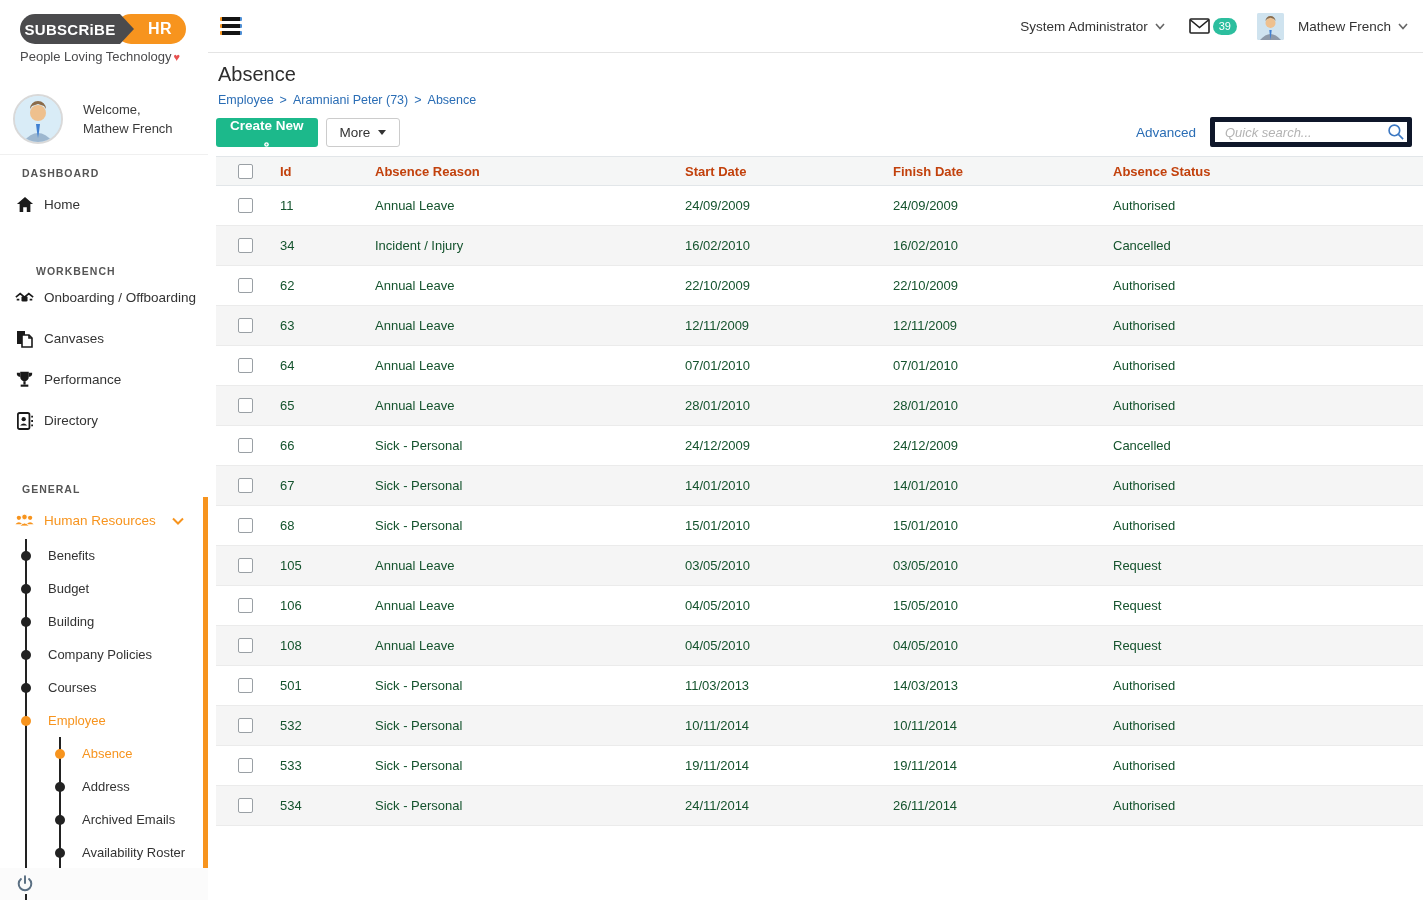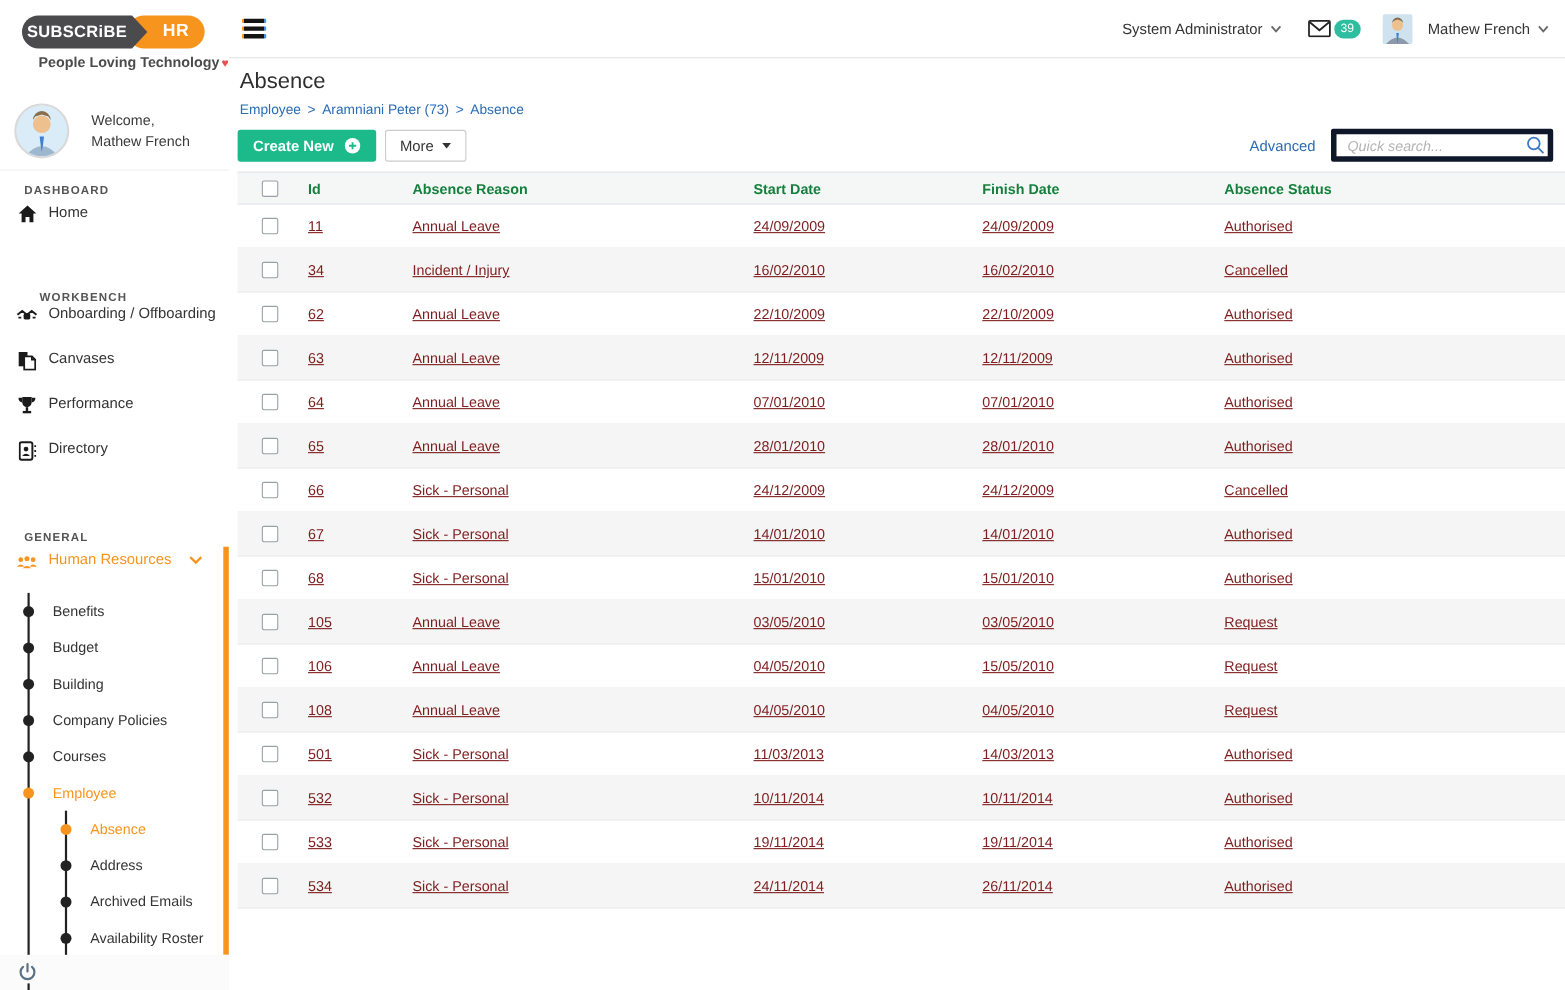--- a/index.html
+++ b/index.html
@@ -11,35 +11,35 @@
   .logo-block { padding:14px 0 0 20px; cursor:pointer; }
   .logo-pills { position:relative; width:166px; height:30px; }
   .logo-orange { position:absolute; right:0; top:0; width:70px; height:30px;
     background:#F7941E; border-radius:15px; color:#fff; font-weight:bold; font-size:16px;
     display:flex; align-items:center; justify-content:flex-end; padding-right:14px; letter-spacing:.5px; }
   .logo-dark { position:absolute; left:0; top:0; width:100px; height:30px; background:#4B4B4D;
     border-radius:15px 0 0 15px; color:#fff; font-weight:bold; font-size:15px;
     display:flex; align-items:center; justify-content:center; letter-spacing:.3px; }
   .logo-arrow { position:absolute; left:100px; top:0; width:0; height:0;
     border-top:15px solid transparent; border-bottom:15px solid transparent; border-left:14px solid #4B4B4D; }
-  .tagline { margin-top:5px; font-size:13px; font-weight:bold; color:#4B4B4D;text-align:right; }
+  .tagline { margin-top:5px; font-size:13px; font-weight:normal; color:#4B4B4D; }
   .tagline .heart { color:#E8504F; font-size:11px; margin-left:2px; }
 
   .welcome { display:flex; align-items:center; gap:20px; padding:30px 0 10px 13px;
     border-bottom:1px solid #f0f0f0; }
   .avatar-circle { width:50px; height:50px; border-radius:50%; border:2px solid #d9d9d9;
     overflow:hidden; background:linear-gradient(#dff0fa,#cfe4f2); flex:none; }
   .welcome-text { font-size:13px; color:#3a3a3a; line-height:19px; }
 
   .nav-heading { font-size:10.5px; font-weight:bold; letter-spacing:1px; color:#555;
     padding:0 0 0 22px; }
   .h-dash { margin-top:12px; }
   .h-work { margin-top:42px;padding-left:36px; }
   .h-gen  { margin-top:42px; }
-  .nav-item { display:flex; align-items:flex-start; gap:10px; height:41px; padding-left:15px;
+  .nav-item { display:flex; align-items:center; gap:10px; height:41px; padding-left:15px;
     font-size:13.5px; color:#333; cursor:pointer; }
   .nav-item .nicon { width:19px; height:19px; flex:none; display:flex; align-items:center; justify-content:center; }
   .nav-item.first { height:38px; margin-top:6px; }
   .nav-item.hr { color:#F7941E; margin-top:6px; height:38px; }
   .nav-item.hr .chev { margin-left:auto; margin-right:24px; }
 
   .tree1 { margin-left:25px; border-left:2px solid #222; }
   .tree2 { margin-left:32px; border-left:2px solid #222; }
   .tree-item { position:relative; height:33px; display:flex; align-items:center;
     padding-left:21px; font-size:13px; color:#333; cursor:pointer; }
@@ -70,38 +70,38 @@
 
   .content { padding-left:8px; }
   .page-title { font-size:20px; font-weight:400; color:#2e2e2e; margin:10px 0 0 2px; }
   .breadcrumb { margin:7px 0 0 2px; font-size:12.5px; }
   .bc-link { color:#2A6DB5; cursor:pointer; }
   .bc-sep { color:#2A6DB5; margin:0 6px; }
 
   .toolbar { display:flex; align-items:center; margin-top:10px; padding-right:11px; }
   .btn-create { display:flex; align-items:center; gap:9px; height:29px; padding:0 14px;
     background:#1CB98B; border:none; border-radius:3px; color:#fff; font-size:13.5px; font-weight:bold;
-    font-family:inherit; cursor:pointer; }
+    font-family:inherit; cursor:pointer;flex-direction:column; }
   .btn-more { display:flex; align-items:center; gap:8px; height:29px; padding:0 13px; margin-left:8px;
     background:#fff; border:1px solid #ccc; border-radius:3px; color:#333; font-size:13.5px;
     font-family:inherit; cursor:pointer; }
   .caret-down { width:0; height:0; border-left:4px solid transparent; border-right:4px solid transparent;
     border-top:5px solid #333; }
   .advanced { margin-left:auto; margin-right:14px; color:#2A6DB5; font-size:13.5px; cursor:pointer; }
   .search-box { position:relative; width:202px; height:30px; }
   .search-box input { width:100%; height:100%; border:5px solid #0f172a; border-radius:2px;
     padding:0 30px 0 10px; font-size:13px; font-style:italic; color:#555; font-family:inherit; outline:none; }
   .search-box input::placeholder { color:#b3b3b3; font-style:italic; }
   .search-icon { position:absolute; right:7px; top:6px; cursor:pointer; }
 
   .grid-table { margin-top:9px; }
   .grid-row { display:grid; grid-template-columns:64px 95px 310px 208px 220px 1fr; align-items:center; }
   .thead { height:30px; background:#f5f6f6; border-top:1px solid #e2e6e9; border-bottom:1px solid #e2e6e9;
-    color:#15803d; font-weight:bold; font-size:13px; }
-  .trow { height:40px; border-bottom:1px solid #ebebeb; font-size:13px; color:#7f1d1d; cursor:pointer;text-decoration:underline; }
+    color:#c2410c; font-weight:bold; font-size:13px; }
+  .trow { height:40px; border-bottom:1px solid #ebebeb; font-size:13px; color:#14532d; cursor:pointer; }
   .trow.alt { background:#f5f5f5; }
   .cb { width:15px; height:15px; border:1px solid #9aa0a5; border-radius:2px; background:#fff;
     margin-left:22px; cursor:pointer; }
   .cell-link { cursor:pointer; }
 </style>
 </head>
 <body>
 
 <div class="sidebar">
   <div class="logo-block">

